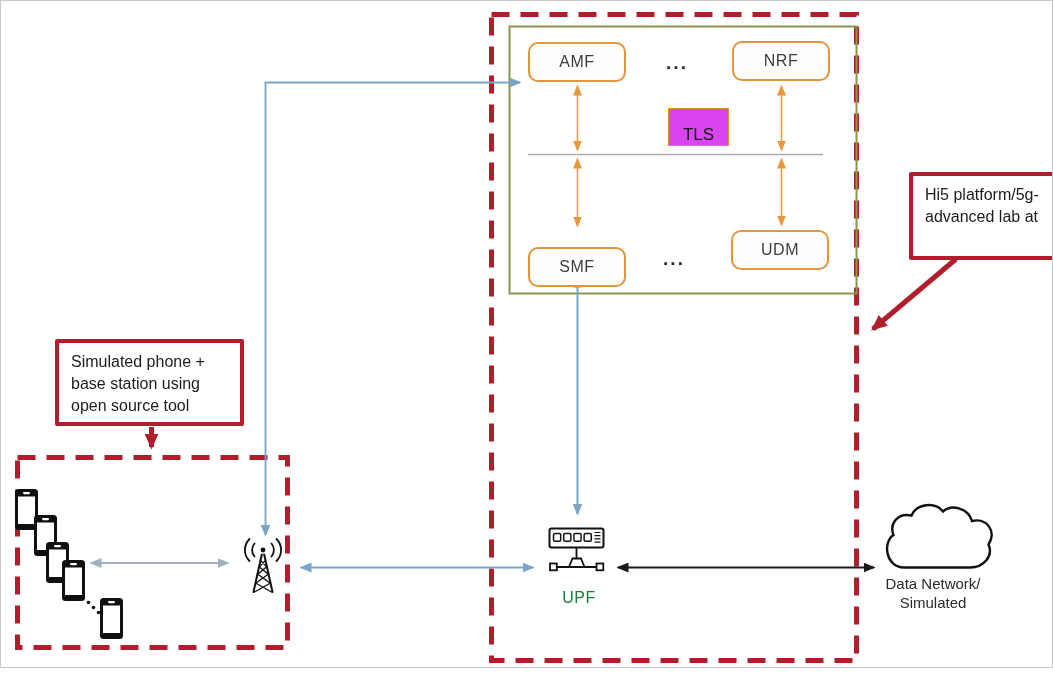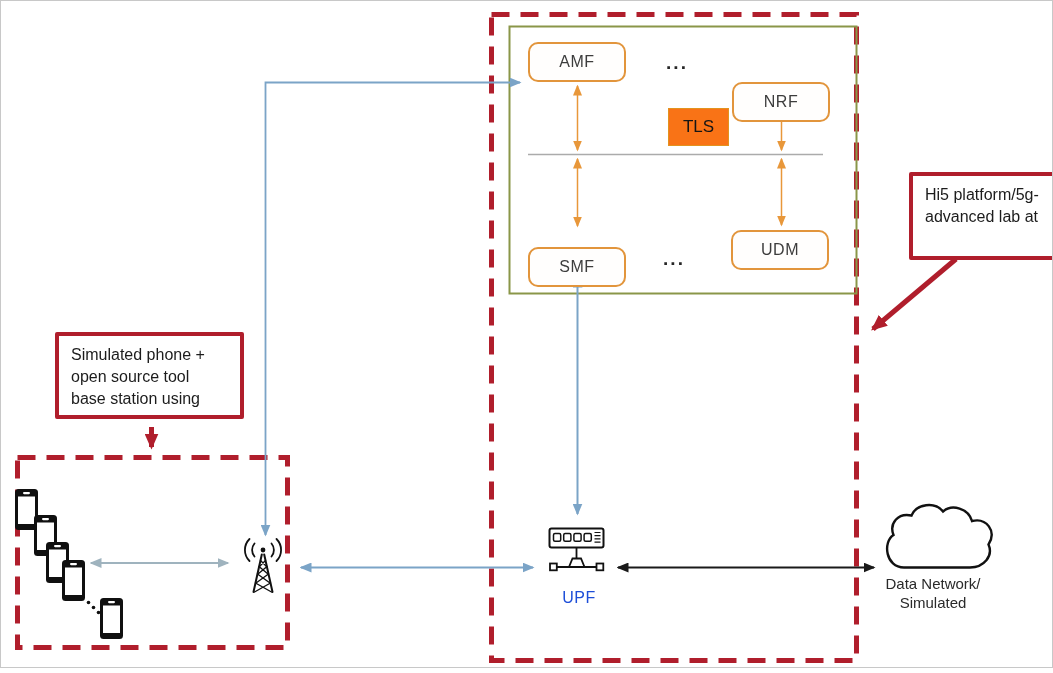--- a/index.html
+++ b/index.html
@@ -9,33 +9,33 @@
     box-sizing:border-box;border:1px solid #c8c8c8;
   }
   #wires{position:absolute;left:0;top:0;width:1053px;height:673px;}
   .abs{position:absolute;box-sizing:border-box;}
   .nf-box{
     border:2px solid #E2953C;border-radius:10px;background:#fffefd;
     display:flex;align-items:center;justify-content:center;
     font-size:16px;color:#3d3d3d;letter-spacing:.5px;
   }
   .tls-box{
-    background:#f97316;border:1px solid #E2931F;
-    display:flex;align-items:center;justify-content:center;
+    background:#d946ef;border:1px solid #E2931F;
+    display:flex;align-items:flex-end;justify-content:center;
     font-size:17px;color:#151515;
   }
   .dots{
     font-size:19px;font-weight:700;color:#262626;letter-spacing:2px;
     text-align:center;line-height:14px;
   }
   .callout{
     border:4px solid #B01E2C;background:#ffffff;border-radius:2px;
     padding:8px 12px;font-size:16px;line-height:22px;color:#1c1c1c;
   }
-  .small-label{color:#1d4ed8;text-align:center;}
+  .small-label{color:#15803d;text-align:center;}
   .upf-label{font-size:16px;letter-spacing:.5px;}
   .cloud-label{font-size:15px;line-height:19px;color:#2a2a2a;}
 </style>
 </head>
 <body>
 
 <div id="canvas">
 
   <svg id="wires" viewBox="0 0 1053 673">
     <defs>
@@ -120,41 +120,41 @@
     </g>
 
     <path d="M903 566.5 H969 C983 566.5 992.5 555 987.5 543.5 C996 530 985.5 516.5 971 520
              C967.5 507.5 951 502.5 942 510.5 C934 500.5 915.5 502.5 910.5 514.5
              C897 511.5 888 522.5 892.5 534 C881.5 541 884.5 566.5 903 566.5 Z" fill="#ffffff" stroke="#111111" stroke-width="2.4"></path>
   </svg>
 
   <div class="abs nf-box" style="left:527px;top:41px;width:98px;height:40px;">
     <span>AMF</span>
   </div>
-  <div class="abs nf-box" style="left:731px;top:40px;width:98px;height:40px;margin-top:41px;">
+  <div class="abs nf-box" style="left:731px;top:40px;width:98px;height:40px;">
     <span>NRF</span>
   </div>
   <div class="abs nf-box" style="left:527px;top:246px;width:98px;height:40px;">
     <span>SMF</span>
   </div>
   <div class="abs nf-box" style="left:730px;top:229px;width:98px;height:40px;">
     <span>UDM</span>
   </div>
 
   <div class="abs dots" style="left:656px;top:55px;width:40px;">...</div>
   <div class="abs dots" style="left:653px;top:251px;width:40px;">...</div>
 
   <div class="abs tls-box" style="left:667px;top:107px;width:61px;height:38px;">
     <span>TLS</span>
   </div>
 
-  <div class="abs callout" style="left:54px;top:331px;width:189px;height:87px;">
+  <div class="abs callout" style="left:54px;top:338px;width:189px;height:87px;">
     <div>Simulated phone +</div>
+    <div>base station using</div>
     <div>open source tool</div>
-    <div>base station using</div>
   </div>
 
   <div class="abs callout" style="left:878px;top:171px;width:170px;height:88px;margin-left:30px;">
     <div>Hi5 platform/5g-</div>
     <div>advanced lab at</div>
   </div>
 
   <div class="abs small-label upf-label" style="left:548px;top:588px;width:60px;">UPF</div>
 
   <div class="abs small-label cloud-label" style="left:868px;top:573px;width:128px;">

